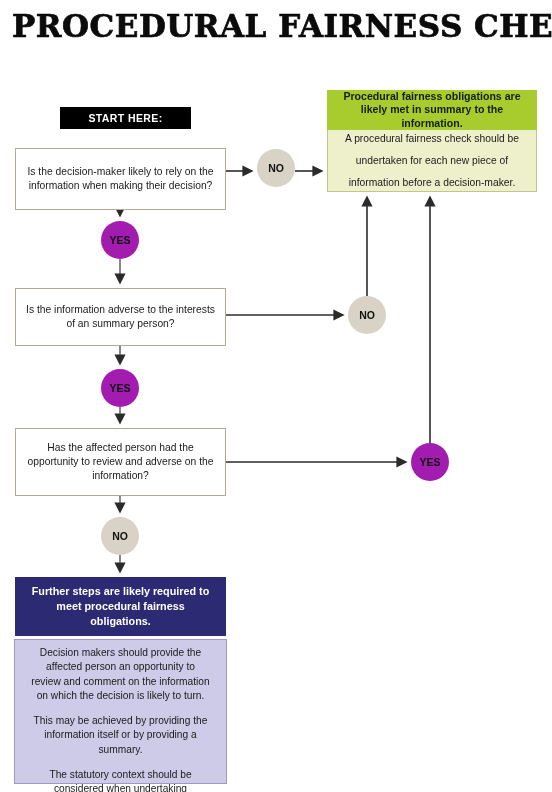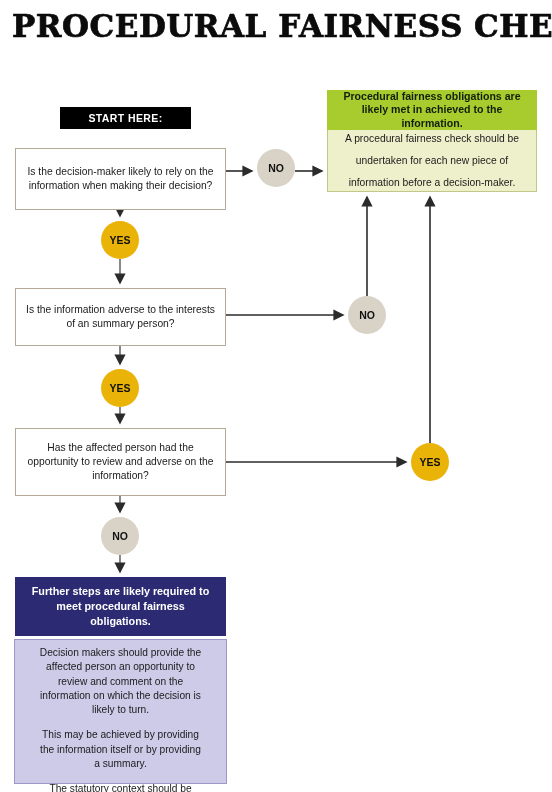--- a/index.html
+++ b/index.html
@@ -71,36 +71,36 @@
     color:#ffffff;
     font-size:10.8px;font-weight:bold;line-height:15px;
     padding:12px 10px;
   }
   .lav-body{
     left:14px;top:639px;width:213px;height:145px;
     background:#cdcbe8;
     border:1.3px solid #9c98c8;
     color:#1a1a1a;
     font-size:10.2px;line-height:14.3px;
-    padding:6px 24px;
+    padding:6px 16px;
     align-items:flex-start;
   }
   .lav-body p{margin:0 0 11px 0;}
   .lav-body p:last-child{margin-bottom:0;}
 
   
   .circ{
     position:absolute;border-radius:50%;
     display:flex;align-items:center;justify-content:center;
     font-size:10.5px;font-weight:bold;color:#101010;
     box-sizing:border-box;
     text-align:center;
   }
   .circ-no{background:#d9d2c7;}
-  .circ-yes{background:#eab308;}
+  .circ-yes{background:#a21caf;}
 
   .no1{left:257px;top:149px;width:38px;height:38px;}
   .no2{left:348px;top:296px;width:38px;height:38px;}
   .no3{left:101px;top:517px;width:38px;height:38px;}
   .yes1{left:101px;top:221px;width:38px;height:38px;}
   .yes2{left:101px;top:369px;width:38px;height:38px;}
   .yes3{left:411px;top:443px;width:38px;height:38px;}
 
   svg.edges{position:absolute;left:0;top:0;width:552px;height:792px;pointer-events:none;}
 </style>
@@ -172,21 +172,21 @@
     <span>YES</span>
   </div>
   <div class="circ circ-yes yes3">
     <span>YES</span>
   </div>
   <div class="circ circ-no no3">
     <span>NO</span>
   </div>
 
   <div class="node green-head">
-    <span class="txt">Procedural fairness obligations are likely met in achieved to the information.</span>
+    <span class="txt">Procedural fairness obligations are likely met in summary to the information.</span>
   </div>
   <div class="node green-body">
     <span class="txt">A procedural fairness check should be undertaken for each new piece of information before a decision-maker.</span>
   </div>
 
   <div class="node navy-head">
     <span class="txt">Further steps are likely required to meet procedural fairness obligations.</span>
   </div>
   <div class="node lav-body">
     <div class="txt">

